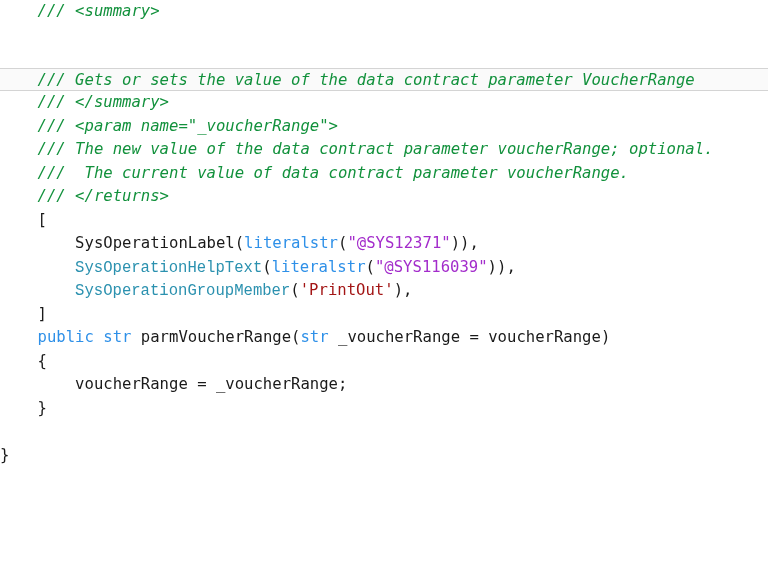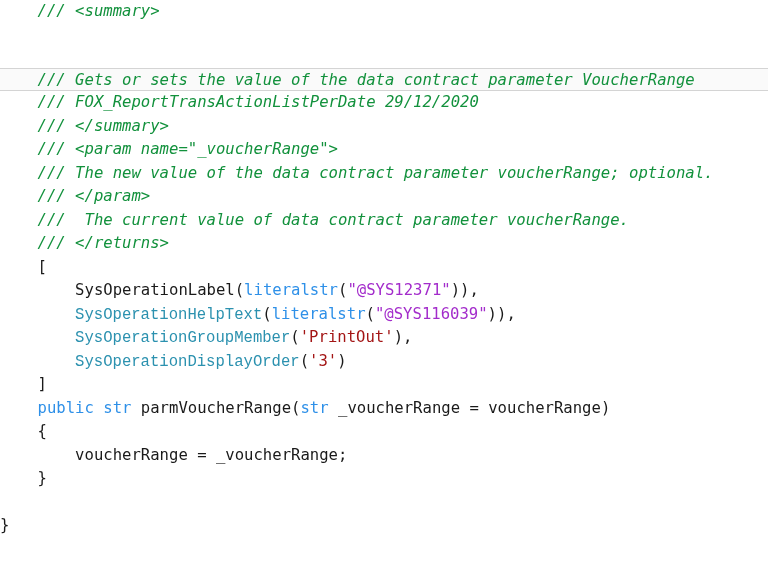--- a/index.html
+++ b/index.html
@@ -49,32 +49,29 @@
   .label   { color: var(--string-label, #a32ccb); }
   .plain   { color: var(--plain, #1a1a1a); }
 </style>
 </head>
 <body>
 
 <div class="editor">
   <div class="code-area">
       <div class="line"><span class="comment">    /// &lt;summary&gt;</span></div>
       <div class="line current"><span class="comment">    /// Gets or sets the value of the data contract parameter VoucherRange</span></div>
-      <div class="line"><span class="comment">    /// FOX_ReportTransActionListPerDate 29/12/2020</span></div>
       <div class="line"><span class="comment">    /// &lt;/summary&gt;</span></div>
       <div class="line"><span class="comment">    /// &lt;param name="_voucherRange"&gt;</span></div>
       <div class="line"><span class="comment">    /// The new value of the data contract parameter voucherRange; optional.</span></div>
-      <div class="line"><span class="comment">    /// &lt;/param&gt;</span></div>
       <div class="line"><span class="comment">    ///  The current value of data contract parameter voucherRange.</span></div>
       <div class="line"><span class="comment">    /// &lt;/returns&gt;</span></div>
       <div class="line"><span class="plain">    [</span></div>
       <div class="line"><span class="plain">        SysOperationLabel(</span><span class="keyword">literalstr</span><span class="plain">(</span><span class="label">"@SYS12371"</span><span class="plain">)),</span></div>
       <div class="line"><span class="plain">        </span><span class="type">SysOperationHelpText</span><span class="plain">(</span><span class="keyword">literalstr</span><span class="plain">(</span><span class="label">"@SYS116039"</span><span class="plain">)),</span></div>
       <div class="line"><span class="plain">        </span><span class="type">SysOperationGroupMember</span><span class="plain">(</span><span class="string">'PrintOut'</span><span class="plain">),</span></div>
-      <div class="line"><span class="plain">        </span><span class="type">SysOperationDisplayOrder</span><span class="plain">(</span><span class="string">'3'</span><span class="plain">)</span></div>
       <div class="line"><span class="plain">    ]</span></div>
       <div class="line"><span class="plain">    </span><span class="keyword">public str</span><span class="plain"> parmVoucherRange(</span><span class="keyword">str</span><span class="plain"> _voucherRange = voucherRange)</span></div>
       <div class="line"><span class="plain">    {</span></div>
       <div class="line"><span class="plain">        voucherRange = _voucherRange;</span></div>
       <div class="line"><span class="plain">    }</span></div>
       <div class="line"><span class="plain"></span></div>
       <div class="line"><span class="plain">}</span></div>
     </div>
 </div>
 

